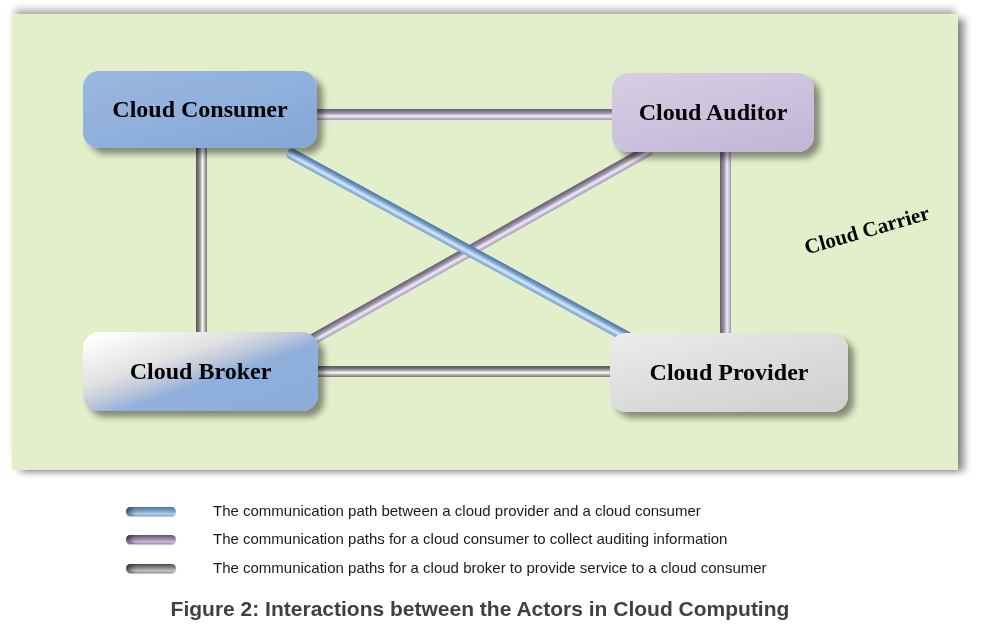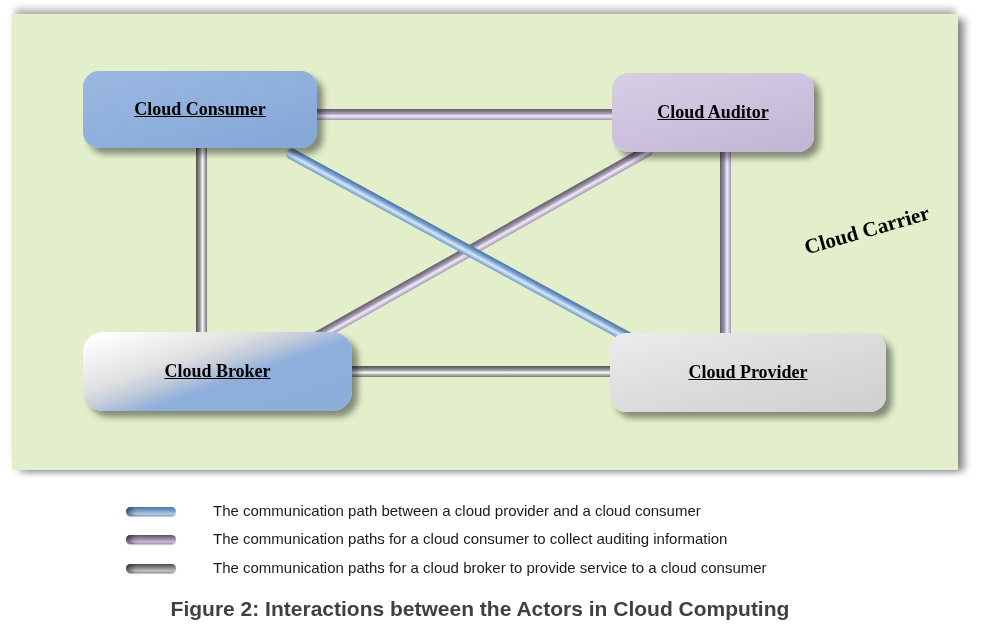--- a/index.html
+++ b/index.html
@@ -30,32 +30,31 @@
   .conn-broker-provider   { left:300px; top:352px; width:304px; z-index:1; }
   .conn-consumer-auditor  { left:298px; top:95px;  width:308px; z-index:2; }
   .conn-auditor-provider  { left:708px; top:130px; height:196px; z-index:2; }
   .conn-broker-auditor    { left:290px; top:326px; width:402px; transform:rotate(-29.4deg); transform-origin:0 50%; z-index:2; }
   .conn-consumer-provider { left:275px; top:132px; width:412px; transform:rotate(28.6deg);  transform-origin:0 50%; z-index:3; }
 
   
   .node {
     position:absolute; z-index:4; border-radius:16px;
     display:flex; align-items:center; justify-content:center;
-    font-family:"Liberation Serif", serif; font-weight:bold; font-size:18px;
+    font-family:"Liberation Serif", serif; font-weight:bold; font-size:24px;
     color:var(--label-text,#000);
     box-shadow:6px 6px 6px rgba(0,0,0,0.42);
-    text-decoration:underline;
   }
   .node-consumer { left:71px;  top:57px;  width:234px; height:77px;
     background:linear-gradient(165deg,#9ab7e0 0%, var(--node-blue,#8fafdc) 55%, #84a6d6 100%); }
   .node-auditor  { left:600px; top:59px;  width:202px; height:79px;
     background:linear-gradient(165deg,#d6cee4 0%, var(--node-lavender,#cbc1dd) 55%, #c0b5d4 100%); }
-  .node-broker   { left:71px;  top:318px; width:269px; height:79px;
-    background:linear-gradient(161deg,#ffffff 5%,#e2e2e2 34%,#c2cbda 46%,var(--node-blue,#8fafdc) 58%,#8cadda 100%);border-radius:20px; }
-  .node-provider { left:598px; top:319px; width:276px; height:79px;
+  .node-broker   { left:71px;  top:318px; width:235px; height:79px;
+    background:linear-gradient(161deg,#ffffff 5%,#e2e2e2 34%,#c2cbda 46%,var(--node-blue,#8fafdc) 58%,#8cadda 100%); }
+  .node-provider { left:598px; top:319px; width:238px; height:79px;
     background:linear-gradient(165deg,#ececec 0%, var(--node-gray,#d9d9d9) 60%, #cfcfcf 100%); }
 
   
   .carrier-label {
     position:absolute; left:760px; top:204px; width:190px; z-index:1;
     font-family:"Liberation Serif", serif; font-weight:bold; font-size:21px;
     color:var(--label-text,#000); text-align:center;
     transform:rotate(-16deg);
   }
 

